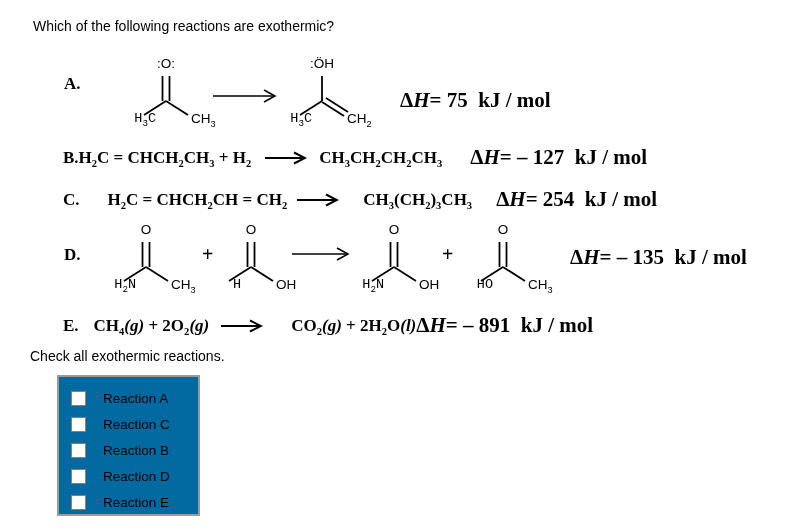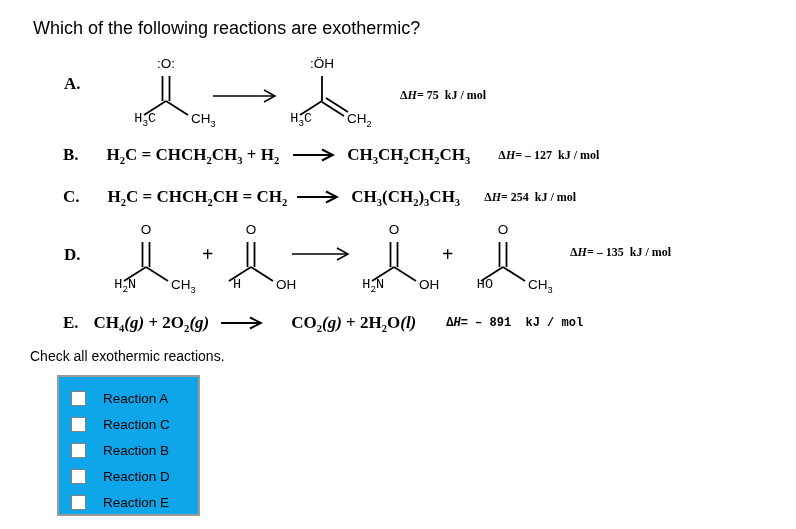--- a/index.html
+++ b/index.html
@@ -1,48 +1,48 @@
 <!DOCTYPE html>
 <html><head>
 <meta charset="utf-8">
 <style>
   * { margin:0; padding:0; box-sizing:border-box; }
   html,body { background:#fff; }
   body { width:796px; height:529px; font-family:"Liberation Sans", sans-serif; color:#000; }
   #canvas { position:relative; width:796px; height:529px; background:#fff; overflow:hidden; }
   .abs { position:absolute; }
 
-  .question { font-size:18px; }
+  .question { font-size:14px; }
   .instruction { font-size:14px; }
 
   .rletter { font-family:"Liberation Serif", serif; font-weight:bold; font-size:17px; }
   .eq { font-family:"Liberation Serif", serif; font-weight:bold; font-size:17px; }
   .chem { white-space:pre; }
   .chem sub { font-size:62%; line-height:0; }
-  .dh { font-family:"Liberation Serif", serif; font-weight:bold; font-size:12px; white-space:pre; }
+  .dh { font-family:"Liberation Serif", serif; font-weight:bold; font-size:21px; white-space:pre; }
 
   .rxn-row { display:flex; align-items:center; }
 
   .struct { position:absolute; width:100px; height:74px; }
   .struct svg { position:absolute; left:0; top:0; }
   .bond { stroke:#000; stroke-width:1.8; }
   .slbl { position:absolute; font-size:13.5px; white-space:pre; }
   .slbl sub { font-size:68%; line-height:0; }
   .top-lbl { left:0; top:0; width:100px; text-align:center; }
   .left-lbl { top:55px; right:60px;font-family:Liberation Mono, monospace; }
   .right-lbl { top:55px; left:75px; }
 
   .arrow-svg line, .arrow-svg path { stroke:#000; fill:none; }
   .arrow-long line, .arrow-long path { stroke-width:1.5; }
   .arrow-short line, .arrow-short path { stroke-width:2; }
 
   .dplus { font-family:"Liberation Serif", serif; font-weight:bold; font-size:20px; }
 
   .panel { position:absolute; left:57px; top:375px; width:143px; height:141px;
-           background:#0ea5e9; border:2px solid #9c9c94; padding:8px 0 0 12px; }
+           background:#0369a1; border:2px solid #9c9c94; padding:8px 0 0 12px; }
   .chk-row { display:flex; align-items:center; height:26px; }
   .chk { width:15px; height:15px; background:#fff; border:1px solid #828282; flex:0 0 auto; }
   .chk-label { font-size:13.5px; margin-left:17px; }
 </style>
 </head>
 <body>
 
 <div id="canvas">
 
   <div class="abs question" style="left:33px; top:18px;">Which of the following reactions are exothermic?</div>
@@ -75,37 +75,37 @@
     </svg>
     <div class="slbl top-lbl"><span>:ÖH</span></div>
     <div class="slbl left-lbl"><span>H</span><sub>3</sub><span>C</span></div>
     <div class="slbl right-lbl"><span>CH</span><sub>2</sub></div>
   </div>
 
   <div class="abs dh" style="left:400px; top:88px;"><span>Δ</span><i>H</i><span>= 75  kJ / mol</span></div>
 
   <div class="abs rxn-row" style="left:63px; top:145px;">
     <span class="rletter">B.</span>
-    <span class="eq chem" style="margin-left:28px;"><span>H</span><sub>2</sub><span>C = CHCH</span><sub>2</sub><span>CH</span><sub>3</sub><span> + H</span><sub>2</sub></span>
+    <span class="eq chem" style="margin-left:0;"><span>H</span><sub>2</sub><span>C = CHCH</span><sub>2</sub><span>CH</span><sub>3</sub><span> + H</span><sub>2</sub></span>
     <svg class="arrow-svg arrow-short" style="margin-left:14px;" width="42" height="14">
       <line x1="0" y1="7" x2="39" y2="7"></line>
         <path d="M29,1.5 L40,7 L29,12.5"></path>
     </svg>
     <span class="eq chem" style="margin-left:12px;"><span>CH</span><sub>3</sub><span>CH</span><sub>2</sub><span>CH</span><sub>2</sub><span>CH</span><sub>3</sub></span>
     <span class="dh" style="margin-left:28px;"><span>Δ</span><i>H</i><span>= – 127  kJ / mol</span></span>
   </div>
 
   <div class="abs rxn-row" style="left:63px; top:187px;">
     <span class="rletter">C.</span>
     <span class="eq chem" style="margin-left:28px;"><span>H</span><sub>2</sub><span>C = CHCH</span><sub>2</sub><span>CH = CH</span><sub>2</sub></span>
     <svg class="arrow-svg arrow-short" style="margin-left:10px;" width="42" height="14">
       <line x1="0" y1="7" x2="39" y2="7"></line>
         <path d="M29,1.5 L40,7 L29,12.5"></path>
     </svg>
-    <span class="eq chem" style="margin-left:12px;"><span>CH</span><sub>3</sub><span>(CH</span><sub>2</sub><span>)</span><sub>3</sub><span>CH</span><sub>3</sub></span>
+    <span class="eq chem" style="margin-left:24px;"><span>CH</span><sub>3</sub><span>(CH</span><sub>2</sub><span>)</span><sub>3</sub><span>CH</span><sub>3</sub></span>
     <span class="dh" style="margin-left:24px;"><span>Δ</span><i>H</i><span>= 254  kJ / mol</span></span>
   </div>
 
   <div class="abs rletter" style="left:64px; top:245px;">D.</div>
 
   <div class="struct" style="left:96px; top:222px;">
     <svg width="100" height="74">
       <line class="bond" x1="46.5" y1="20" x2="46.5" y2="45"></line>
       <line class="bond" x1="53.5" y1="20" x2="53.5" y2="45"></line>
       <line class="bond" x1="50" y1="45" x2="28" y2="59"></line>
@@ -164,21 +164,21 @@
   <div class="abs dh" style="left:570px; top:245px;"><span>Δ</span><i>H</i><span>= – 135  kJ / mol</span></div>
 
   <div class="abs rxn-row" style="left:63px; top:313px;">
     <span class="rletter">E.</span>
     <span class="eq chem" style="margin-left:15px;"><span>CH</span><sub>4</sub><i>(g)</i><span> + 2O</span><sub>2</sub><i>(g)</i></span>
     <svg class="arrow-svg arrow-short" style="margin-left:12px;" width="42" height="14">
       <line x1="0" y1="7" x2="39" y2="7"></line>
         <path d="M29,1.5 L40,7 L29,12.5"></path>
     </svg>
     <span class="eq chem" style="margin-left:28px;"><span>CO</span><sub>2</sub><i>(g)</i><span> + 2H</span><sub>2</sub><span>O</span><i>(l)</i></span>
-    <span class="dh" style="margin-left:30px;font-family:Liberation Mono, monospace;"><span>Δ</span><i>H</i><span>= – 891  kJ / mol</span></span>
+    <span class="dh" style=""><span>Δ</span><i>H</i><span>= – 891  kJ / mol</span></span>
   </div>
 
   <div class="abs instruction" style="left:30px; top:348px;">Check all exothermic reactions.</div>
 
   <div class="panel">
     <div class="chk-row">
       <span class="chk"></span>
       <span class="chk-label">Reaction A</span>
     </div>
     <div class="chk-row">

